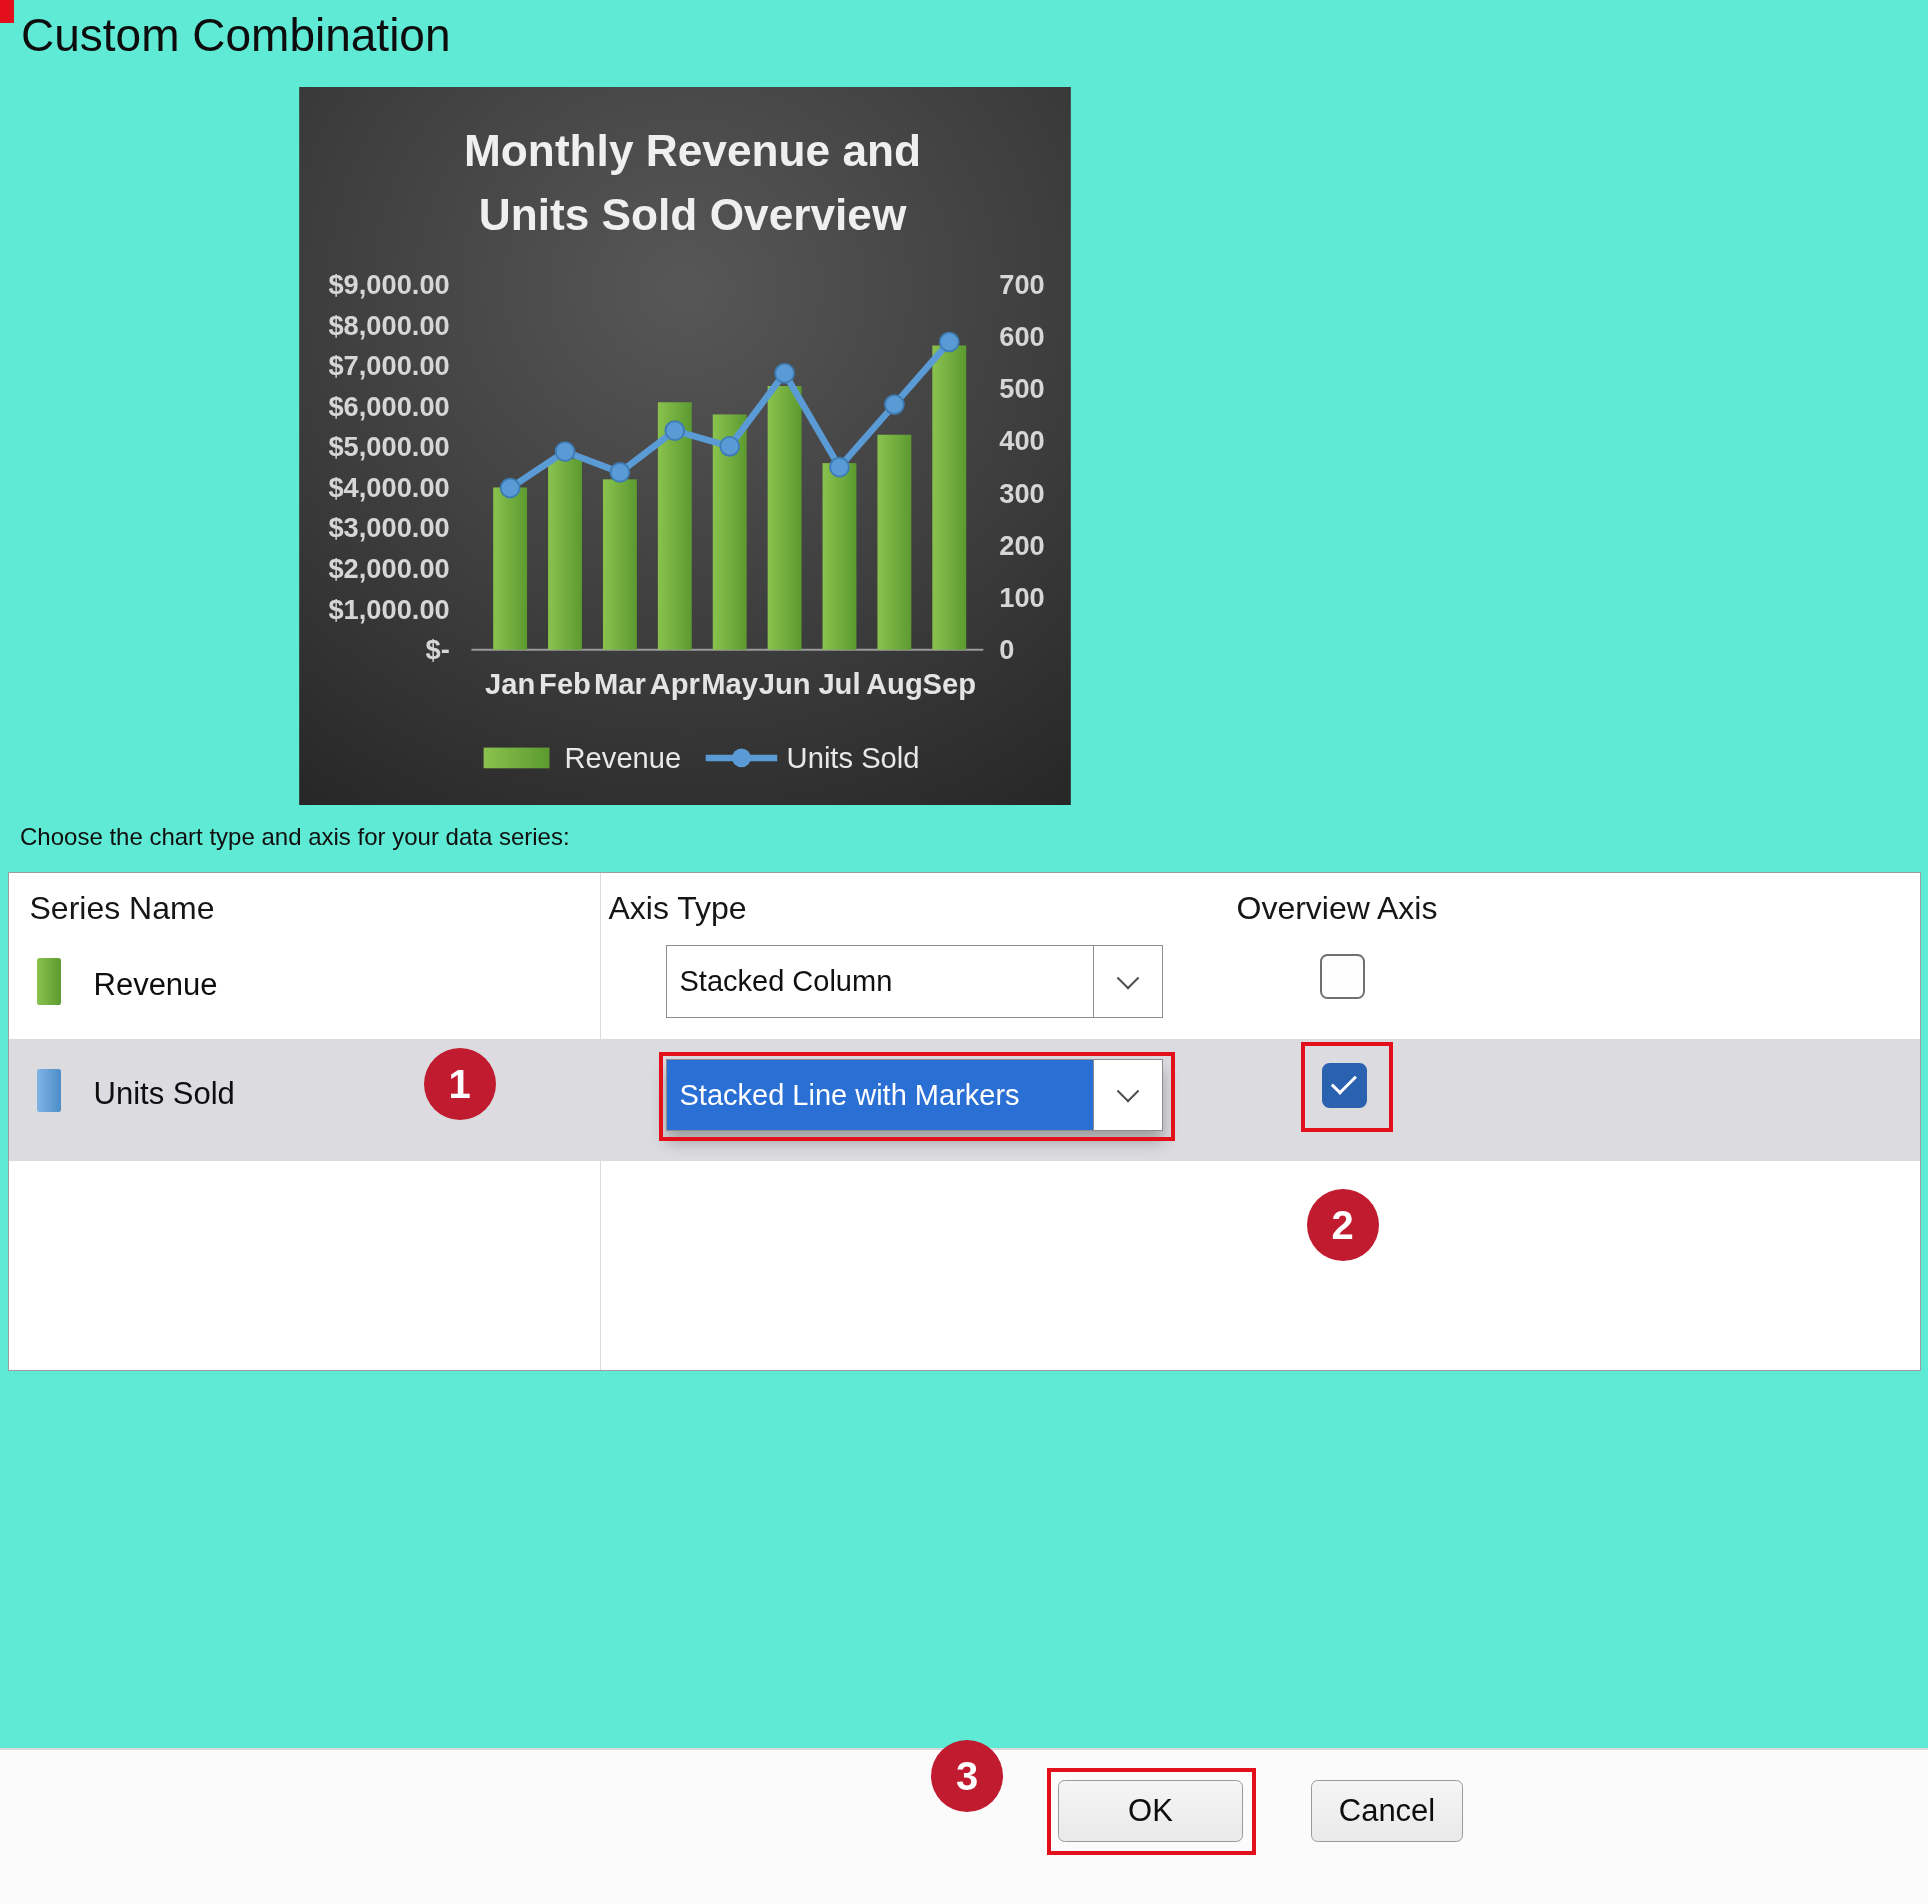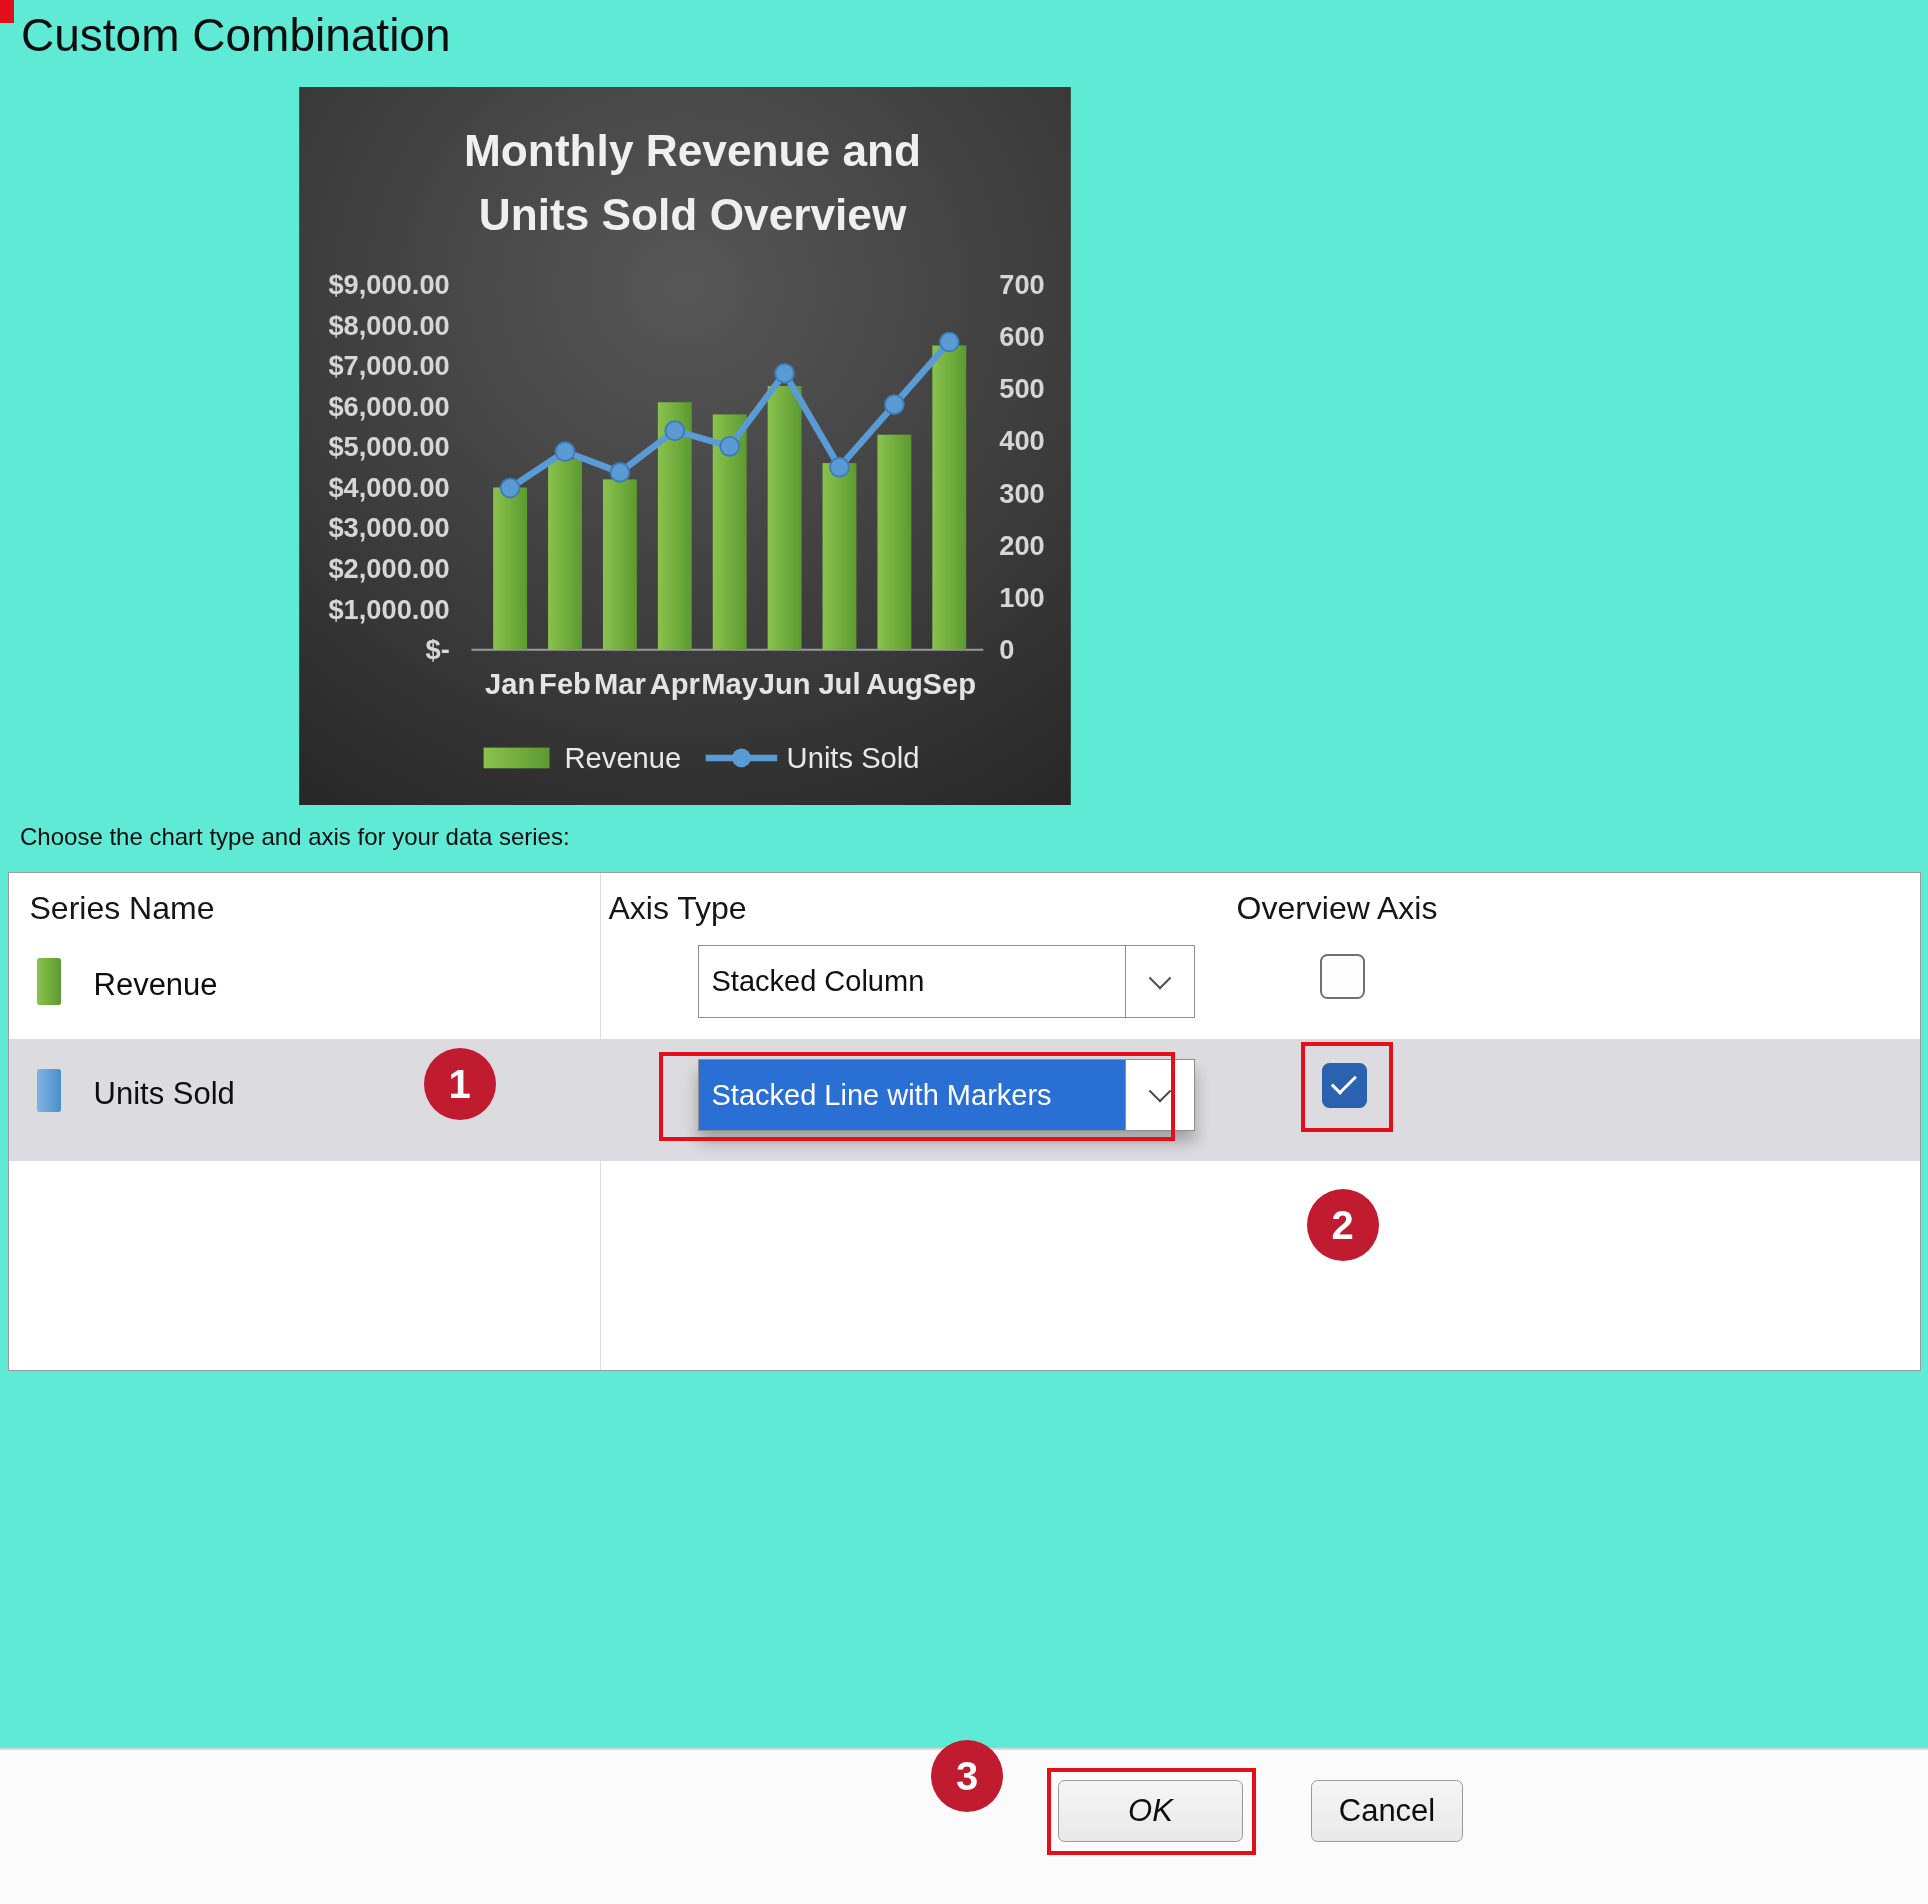--- a/index.html
+++ b/index.html
@@ -23,21 +23,21 @@
 
   .row-band{position:absolute;left:0;top:166px;width:100%;height:122px;background:var(--row-highlight,#dcdce0);}
 
   .swatch{position:absolute;width:24.5px;border-radius:2.8px;}
   .swatch.green{left:28px;top:85px;height:47px;background:linear-gradient(90deg,#8ac24d,#5c9a30);}
   .swatch.blue{left:28px;top:196px;height:43px;background:linear-gradient(90deg,#7fb3e3,#4c8ec9);}
   .row-label{position:absolute;font-size:31px;color:#0e0e0e;white-space:nowrap;}
   .label-revenue{left:85px;top:94px;}
   .label-units{left:85px;top:203px;}
 
-  .dropdown{position:absolute;display:flex;background:#fff;border:1.9px solid #8e8e8e;box-sizing:border-box;margin-left:32px;}
+  .dropdown{position:absolute;display:flex;background:#fff;border:1.9px solid #8e8e8e;box-sizing:border-box;}
   .dd1{left:657px;top:72px;width:497px;height:73px;}
   .dd2{left:657px;top:186px;width:497px;height:72px;box-shadow:0 11.3px 15px rgba(0,0,0,0.28);justify-content:space-between;}
   .dd-text{flex:1;display:flex;align-items:center;padding:0 13px;font-size:29px;color:#101010;
            white-space:nowrap;overflow:hidden;}
   .dd2 .dd-text{background:var(--selection-blue,#2a6fd4);color:#fff;}
   .dd-btn{width:68px;border-left:1.9px solid #8e8e8e;display:flex;align-items:center;justify-content:center;background:#fff;}
   .chev{width:14px;height:14px;border-right:2.8px solid #4f4f4f;border-bottom:2.8px solid #4f4f4f;
         transform:translateY(-3.8px) rotate(45deg);}
 
   .checkbox{position:absolute;width:45px;height:45px;box-sizing:border-box;border:2.8px solid #707070;
@@ -61,21 +61,21 @@
   .c1{left:415px;top:175px;}
   .c2{left:1298px;top:316px;}
   .c3{left:931px;top:1740px;}
 
   .footer-line{position:absolute;left:0;top:1748px;width:1928px;height:1.9px;background:#dadada;}
   .footer-bg{position:absolute;left:0;top:1750px;width:1928px;height:155px;background:#fbfbfb;}
 
   .btn{position:absolute;height:62px;font-size:31px;color:#0d0d0d;
        background:linear-gradient(#f5f5f5,#e9e9e9);border:1.9px solid #9a9a9a;border-radius:6.6px;
        font-family:inherit;cursor:pointer;}
-  .btn-ok{left:1058px;top:1780px;width:185px;font-style:italic;}
+  .btn-ok{left:1058px;top:1780px;width:185px;}
   .btn-cancel{left:1311px;top:1780px;width:152px;}
 </style>
 </head>
 <body>
 
 <div class="page">
 
   <div class="corner-mark"></div>
 
   <h1 class="dialog-title">Custom Combination</h1>

